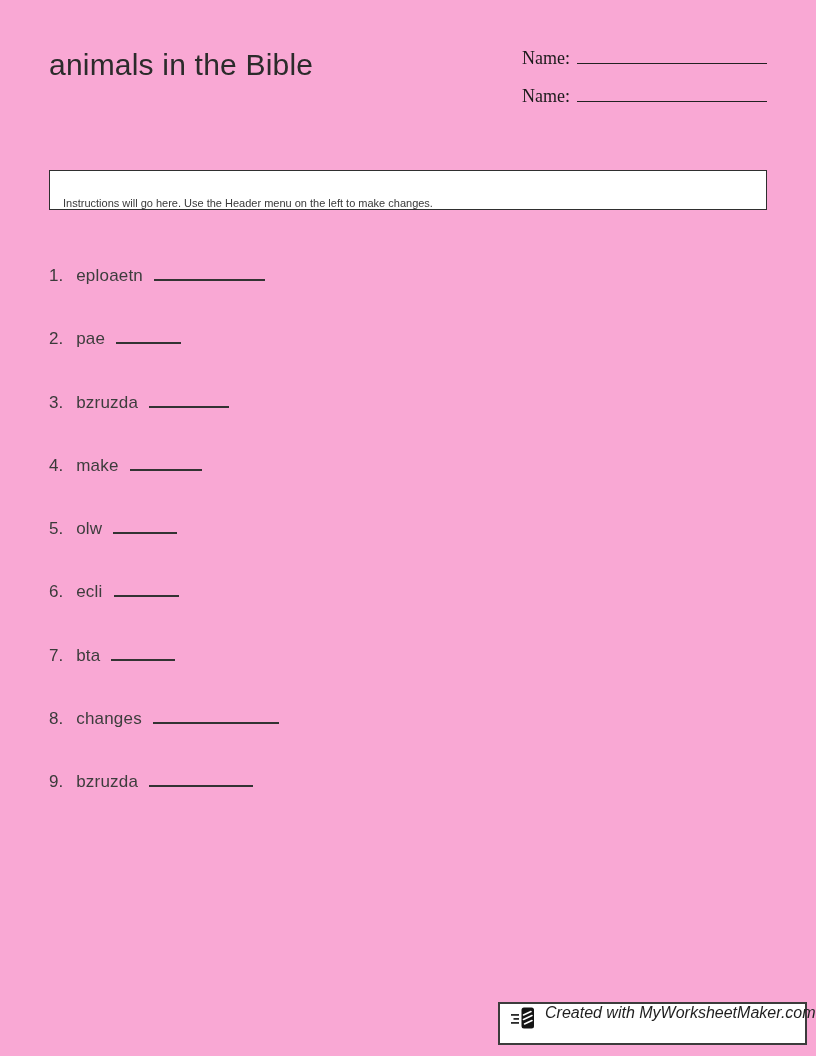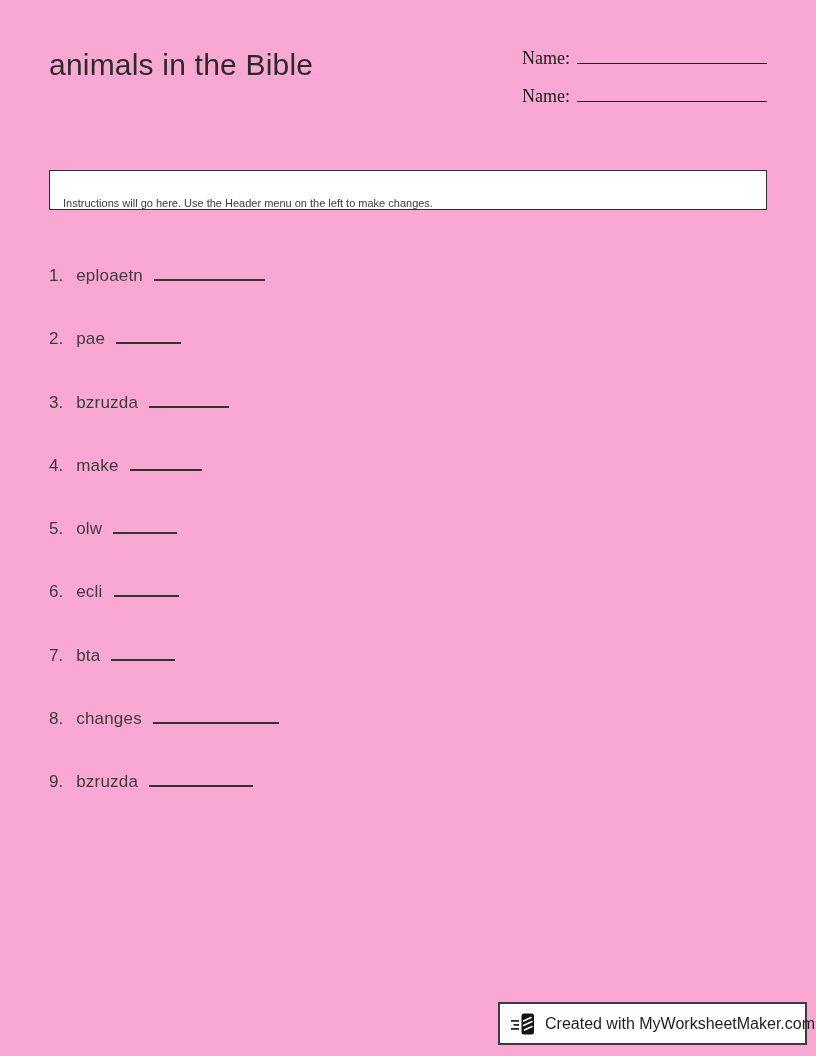--- a/index.html
+++ b/index.html
@@ -95,23 +95,24 @@
     border-bottom: 2px solid var(--line);
   }
   .footer {
     position: absolute;
     left: 498px;
     top: 1002px;
     width: 309px;
     height: 43px;
     border: 2px solid #3c3c3c;
     display: flex;
-    align-items: center;
+    align-items: flex-start;
     padding: 0 10px;
     background: #ffffff;
+    font-style: italic;
   }
   .logo {
     display: inline-flex;
     width: 28px;
     height: 28px;
     margin-right: 7px;
     flex: 0 0 auto;
   }
   .footer-text {
     font-size: 16px;

